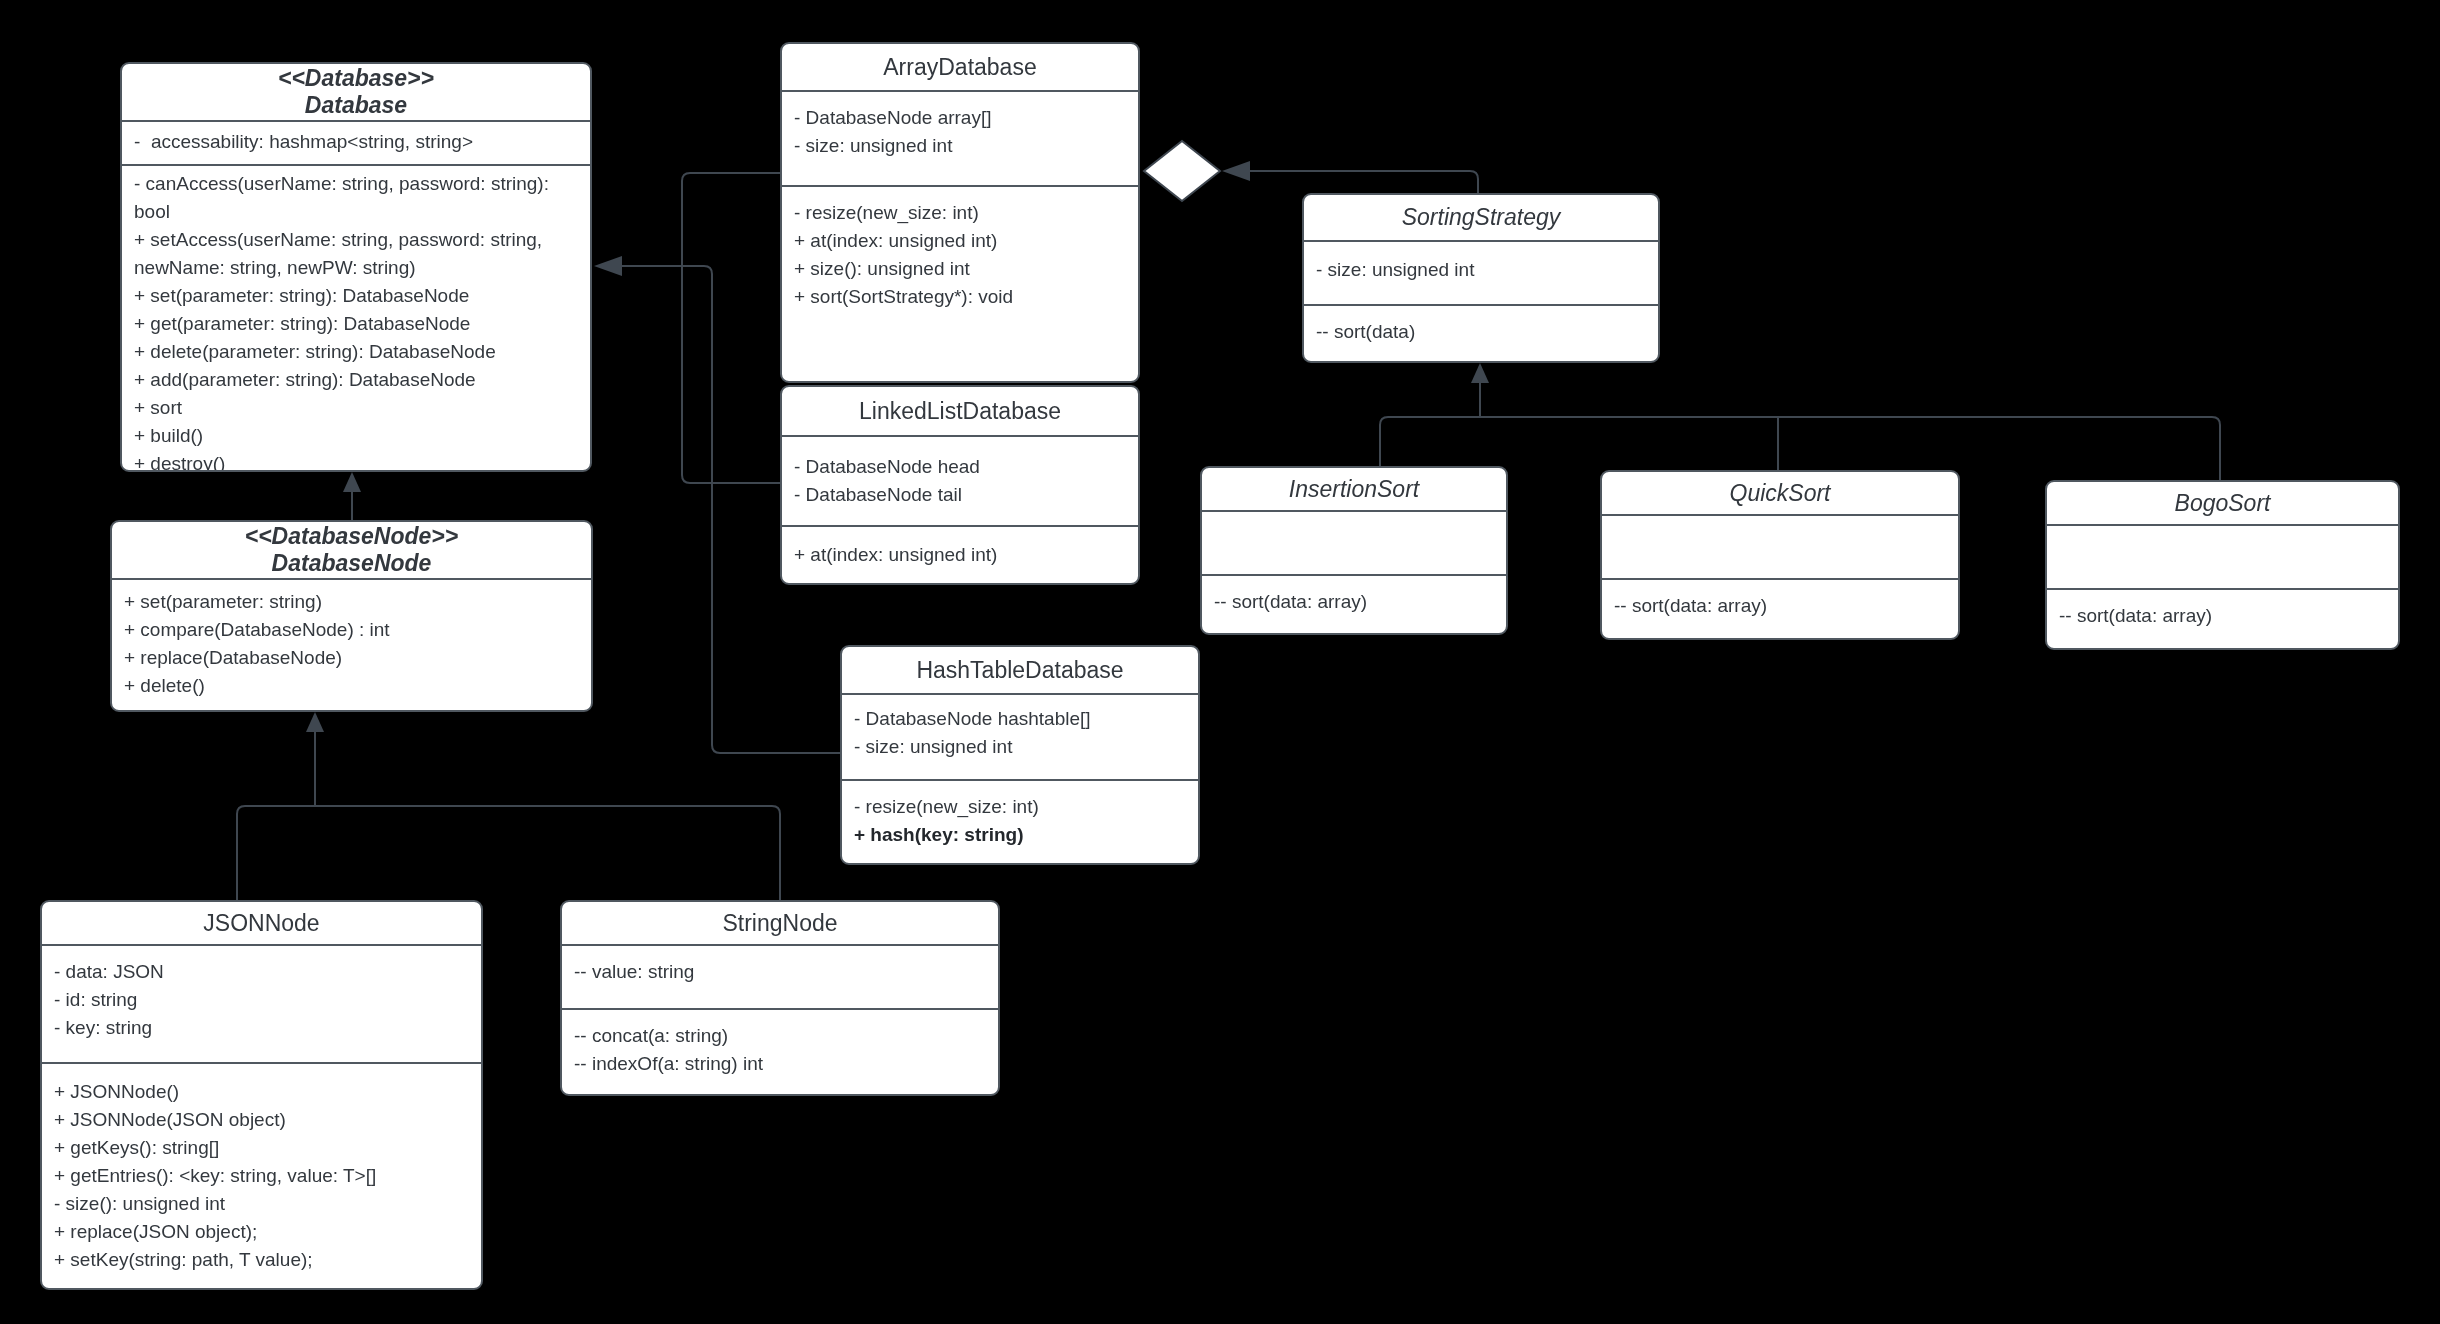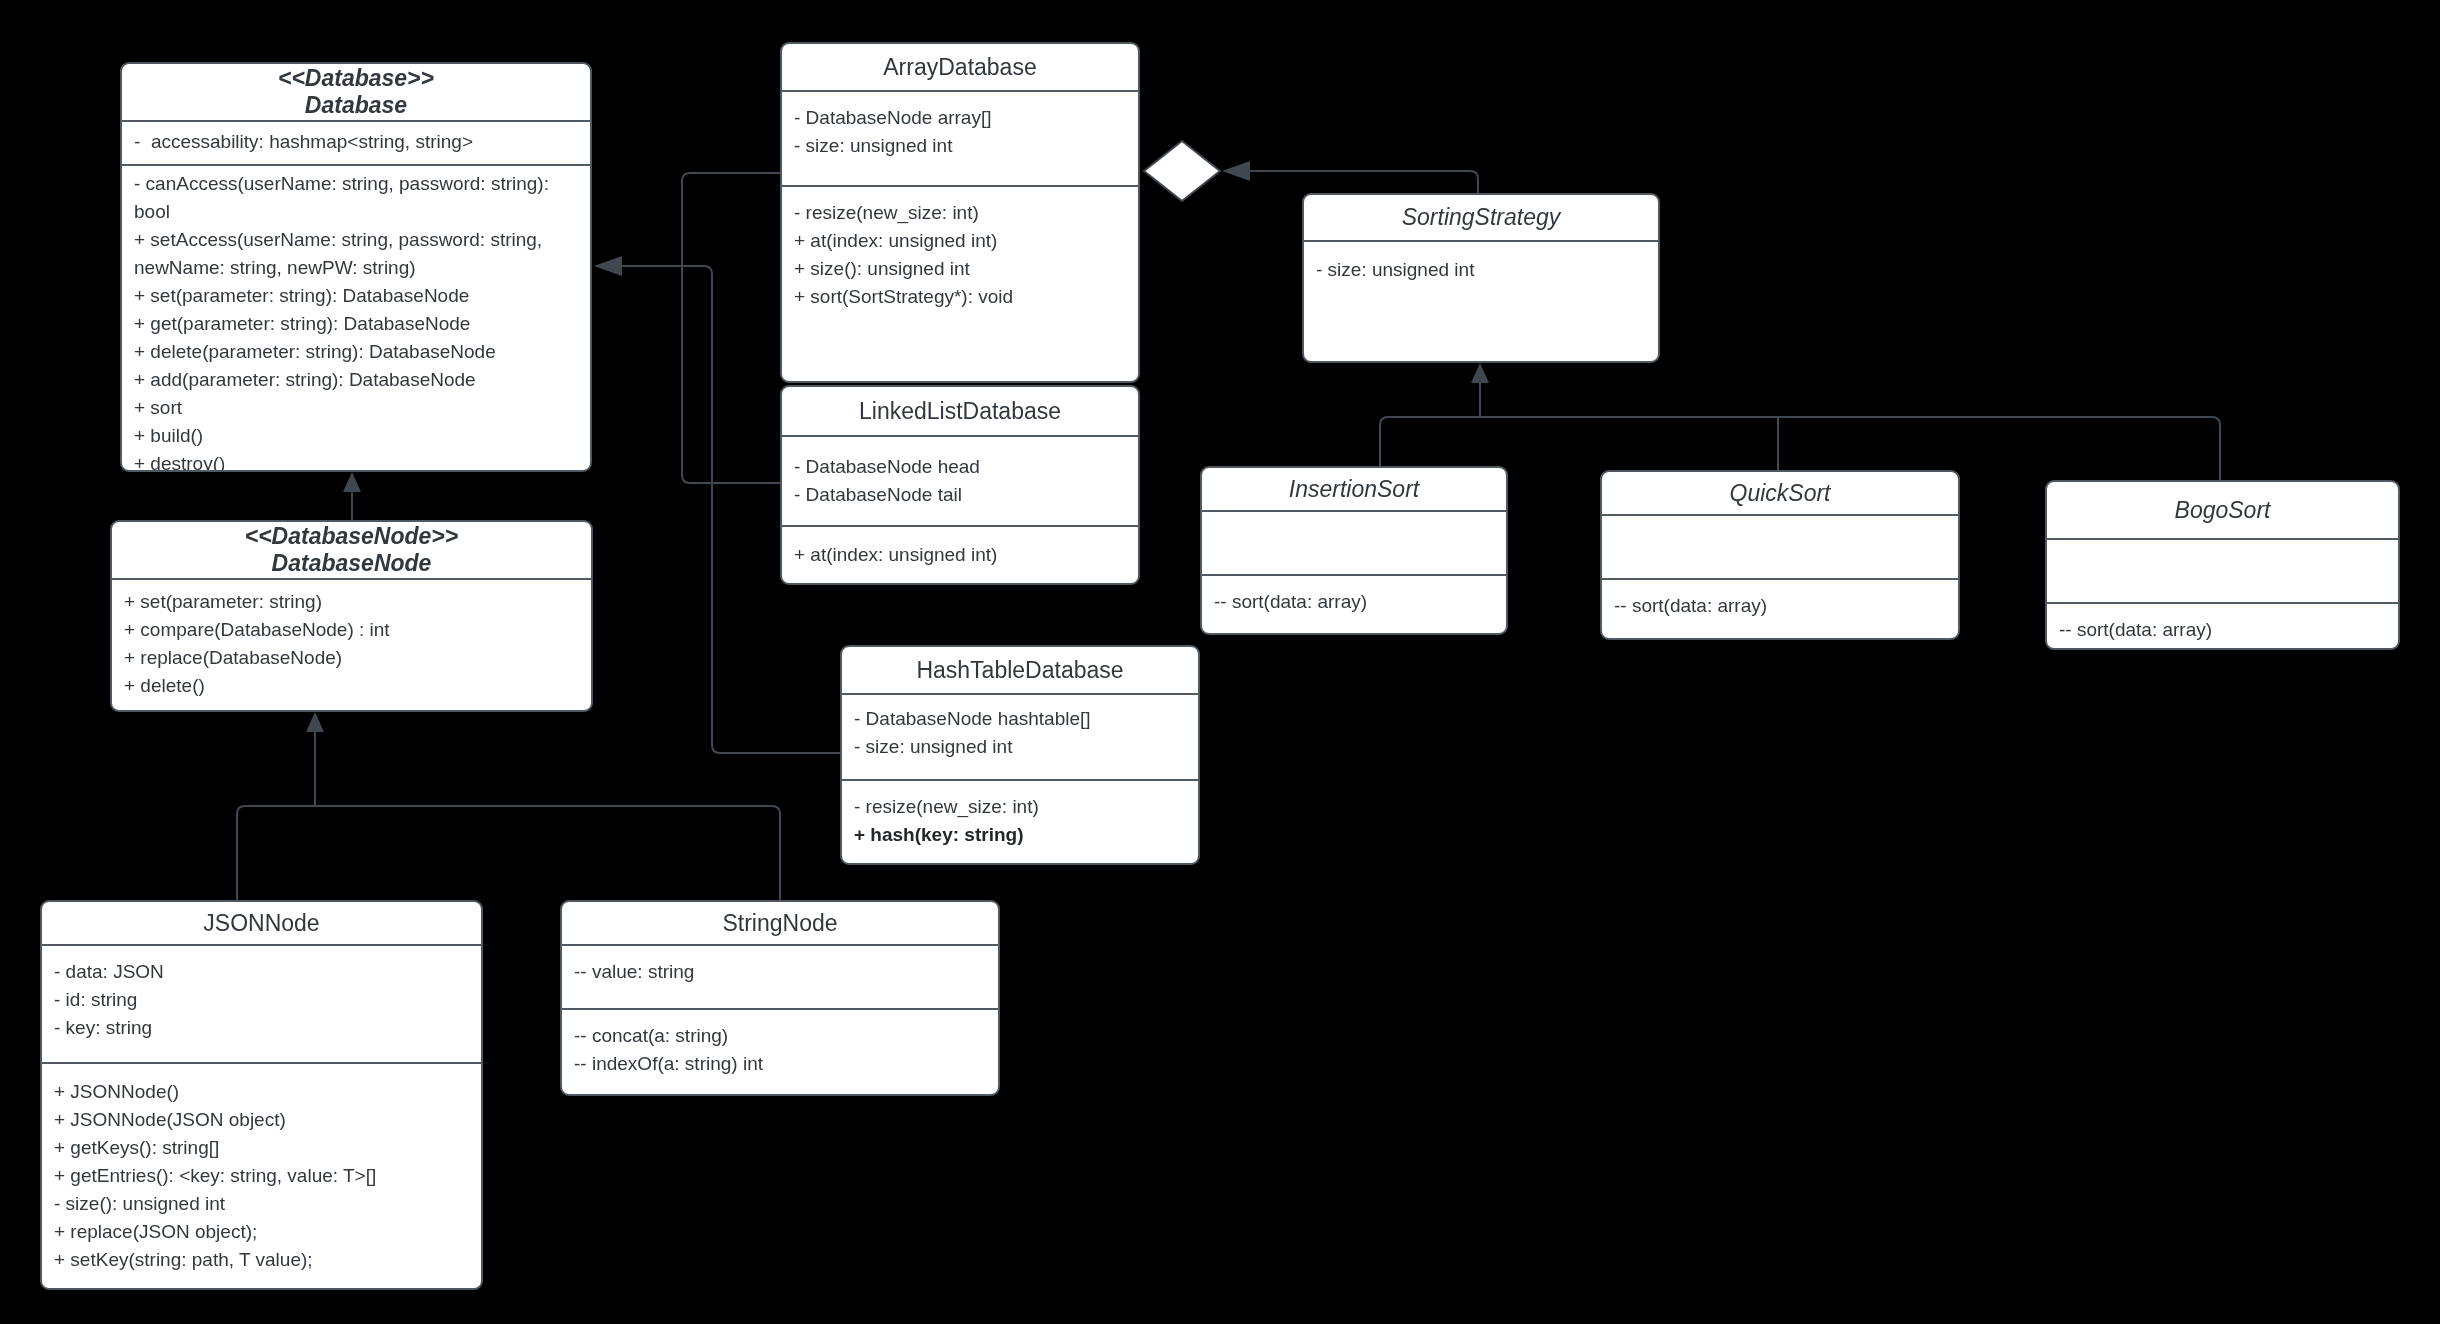--- a/index.html
+++ b/index.html
@@ -129,20 +129,23 @@
     </div>
   </div>
 
   <div class="uml-class it" style="left:1302px;top:193px;width:358px;height:170px;">
     <div class="title" style="height:45px;">
       <div class="cname">SortingStrategy</div>
     </div>
     <div class="compartment" style="height:64px;padding-top:14px;">
       <div class="line">- size: unsigned int</div>
     </div>
+    <div class="compartment grow" style="padding-top:12px;">
+      <div class="line">-- sort(data)</div>
+    </div>
   </div>
 
   <div class="uml-class it" style="left:1200px;top:466px;width:308px;height:169px;">
     <div class="title" style="height:42px;">
       <div class="cname">InsertionSort</div>
     </div>
     <div class="compartment" style="height:64px;"></div>
     <div class="compartment grow" style="padding-top:12px;">
       <div class="line">-- sort(data: array)</div>
     </div>
@@ -152,21 +155,21 @@
     <div class="title" style="height:42px;">
       <div class="cname">QuickSort</div>
     </div>
     <div class="compartment" style="height:64px;"></div>
     <div class="compartment grow" style="padding-top:12px;">
       <div class="line">-- sort(data: array)</div>
     </div>
   </div>
 
   <div class="uml-class it" style="left:2045px;top:480px;width:355px;height:170px;">
-    <div class="title" style="height:56px;border-radius:18px;">
+    <div class="title" style="height:42px;border-radius:18px;">
       <div class="cname">BogoSort</div>
     </div>
     <div class="compartment" style="height:64px;"></div>
     <div class="compartment grow" style="padding-top:12px;">
       <div class="line">-- sort(data: array)</div>
     </div>
   </div>
 
   <div class="uml-class" style="left:40px;top:900px;width:443px;height:390px;">
     <div class="title" style="height:42px;">

